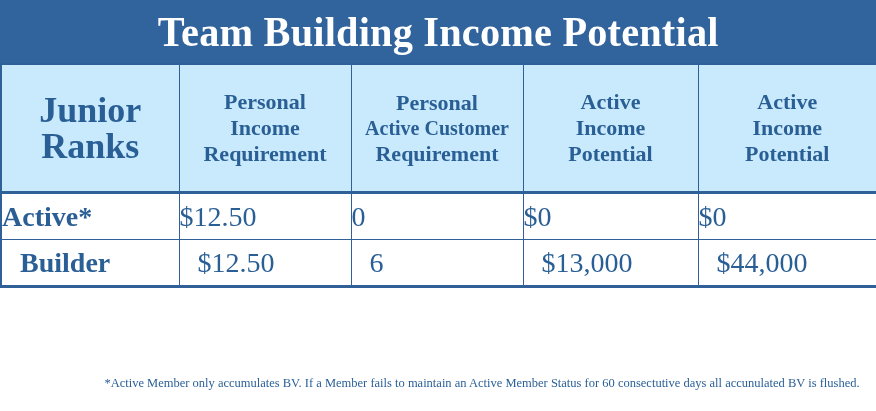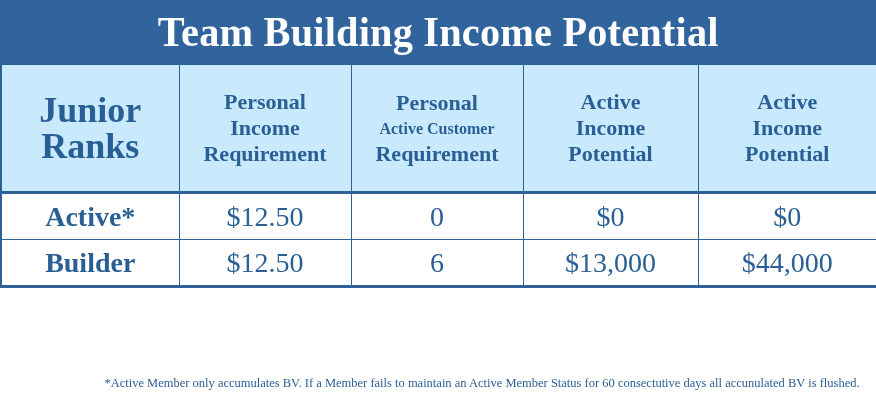--- a/index.html
+++ b/index.html
@@ -86,36 +86,36 @@
   }
   tr.head th:first-child { border-left-width: 2px; }
   tr.head th:last-child  { border-right-width: 2px; }
 
   th .hl { display: block; }
   th.rank-head .hl {
     font-size: 36px;
     line-height: 36px;
   }
   th .hl.small {
-    font-size: 16px;
+    font-size: 20px;
     line-height: 25px;
   }
 
   
   tr.body-row td {
     background: #ffffff;
     height: 45px;
     font-size: 28px;
     line-height: 30px;
     border-width: 1px;
-    text-align: center;
+    text-align: left;
   }
   tr.body-row td:first-child { border-left-width: 2px; }
   tr.body-row td:last-child  { border-right-width: 2px; }
-  tr.body-row:last-child td  { border-bottom-width: 3px; }
+  tr.body-row:last-child td  { border-bottom-width: 3px; padding-left: 18px; }
 
   td.rank-cell {
     font-weight: bold;
     font-size: 27px;
   }
   td.money-right {
     text-align: right;
     padding-right: 14px;
   }
 

